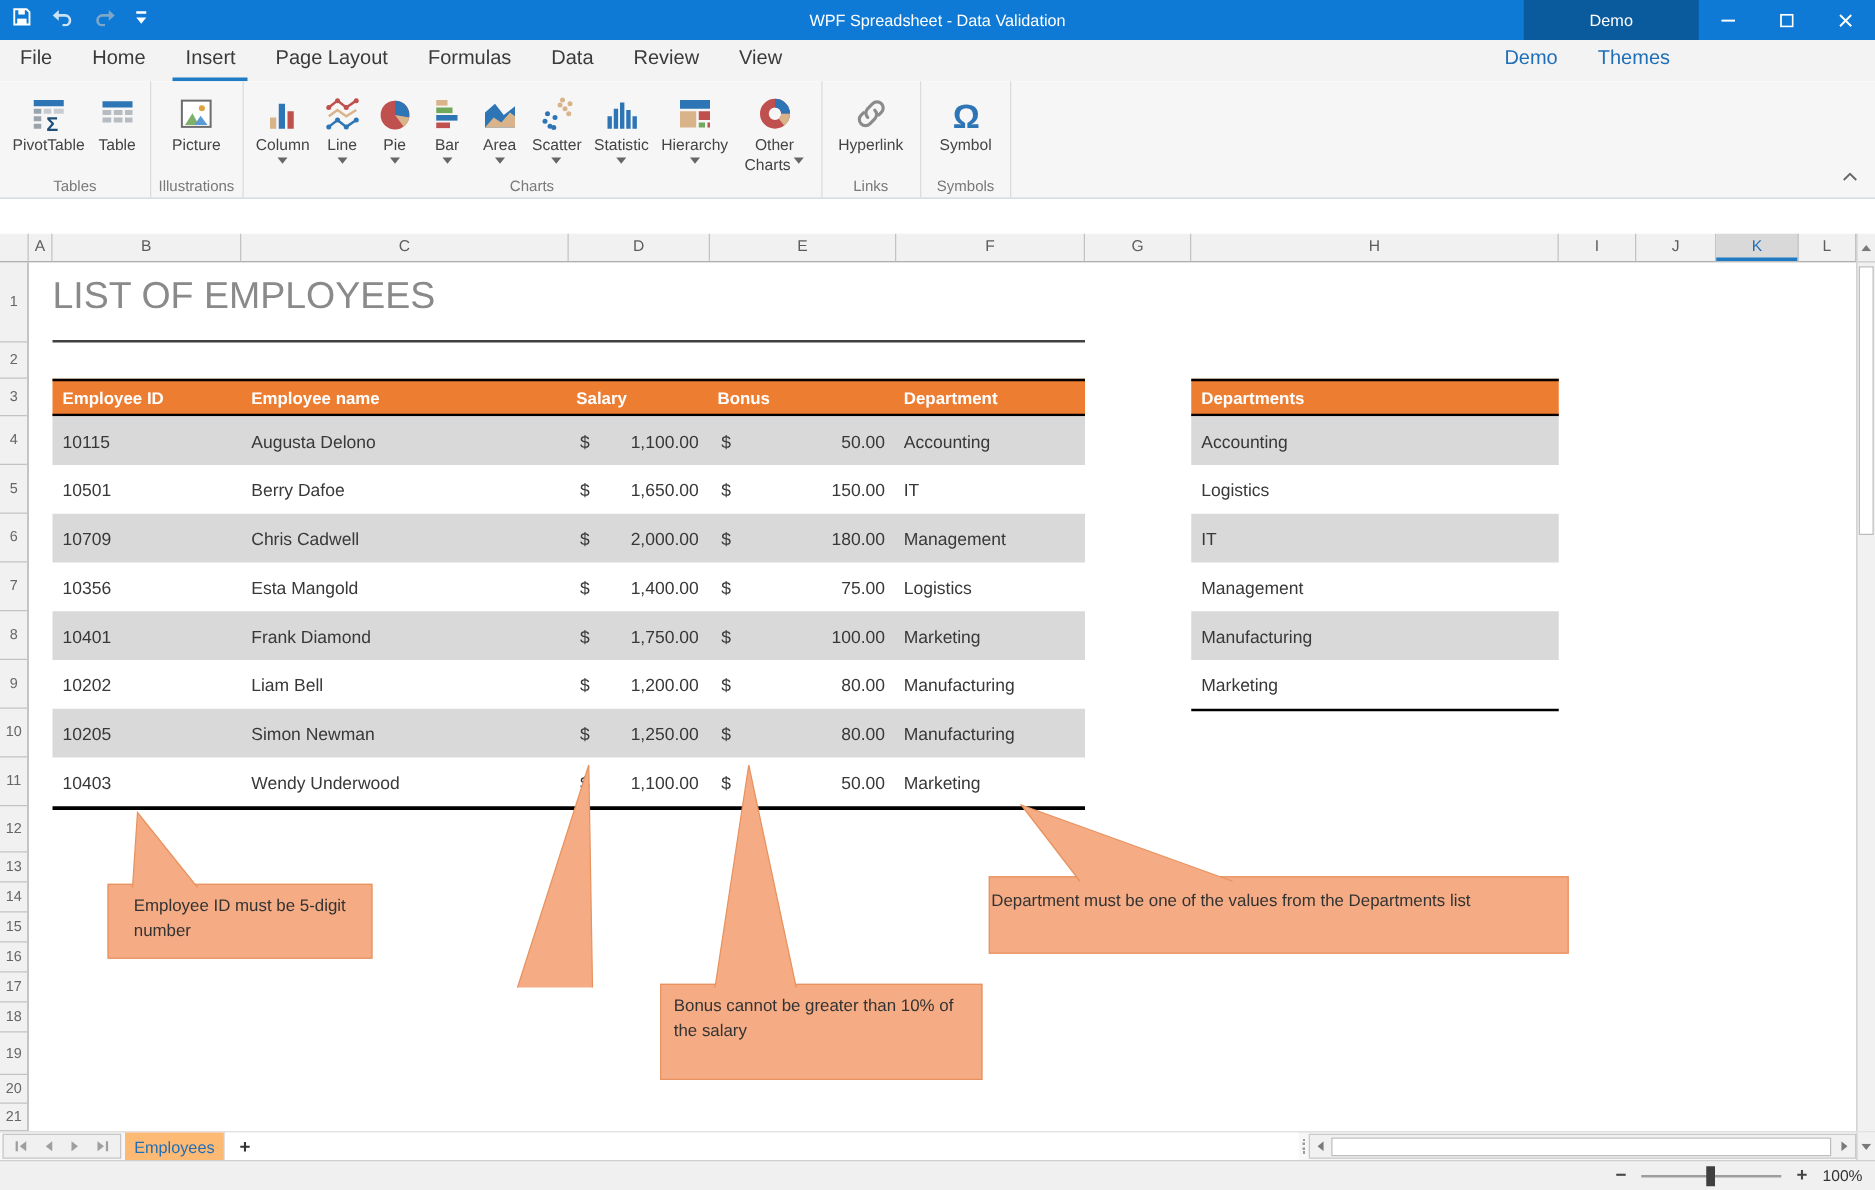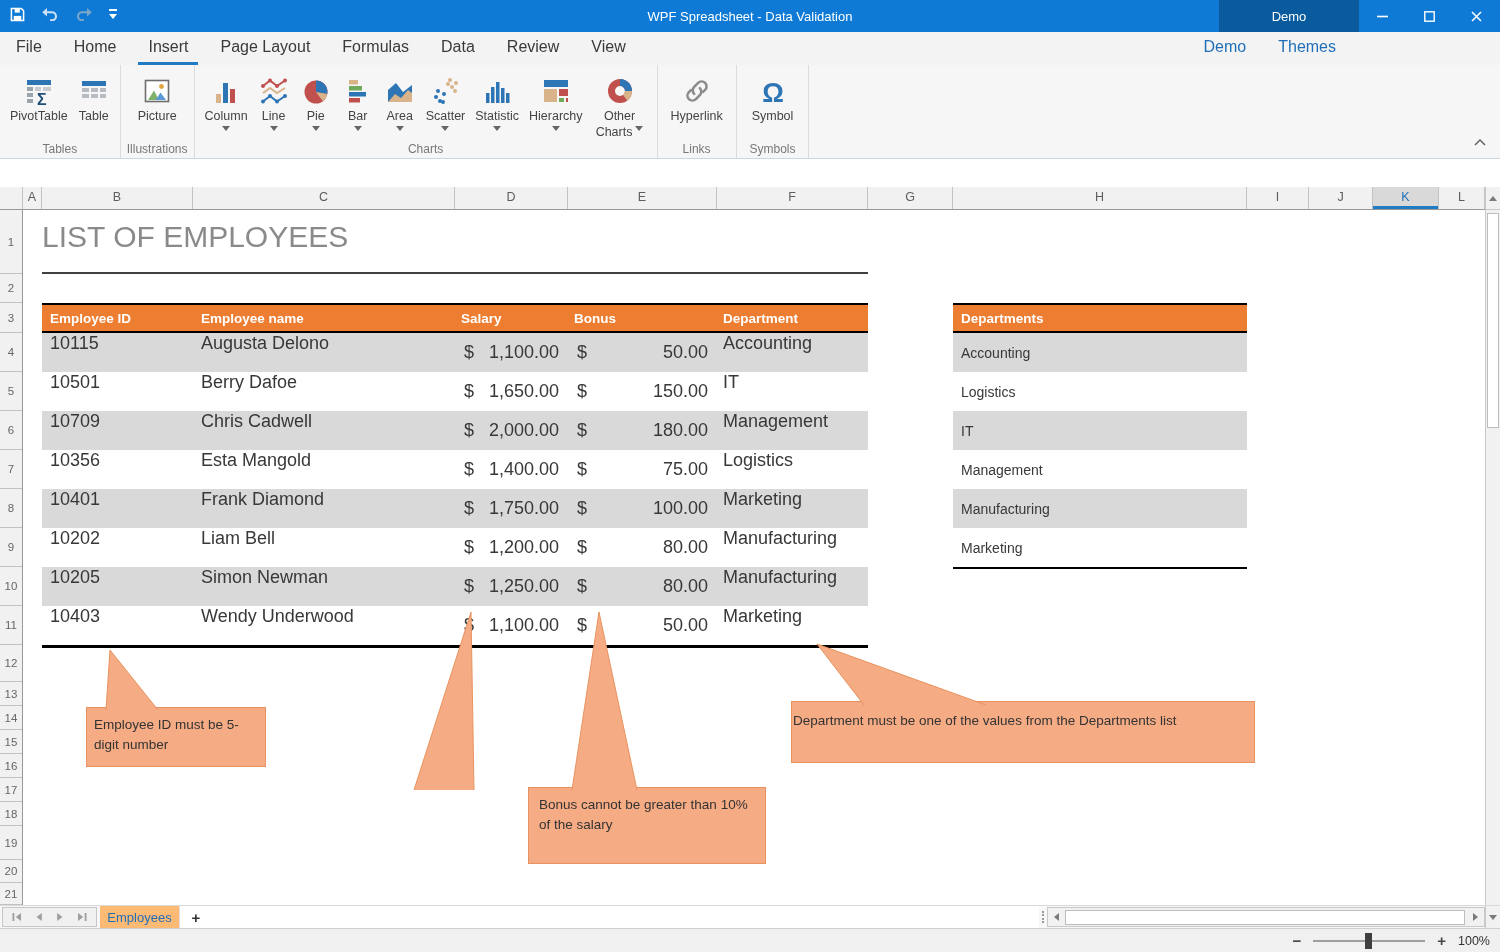--- a/index.html
+++ b/index.html
@@ -56,21 +56,21 @@
 .rh{border-bottom:1px solid #c3c3c3;font-size:11.5px;color:#666;display:flex;align-items:center;justify-content:center}
 
 .sheet{position:absolute;left:23px;top:210px;width:1462px;height:695px;background:#fff;overflow:hidden}
 .sheet-title{position:absolute;left:19px;top:10px;font-size:30px;color:#8a8a8a}
 .title-rule{position:absolute;left:19px;top:62px;width:826px;border-top:2px solid #404040}
 
 
 .etable{position:absolute;left:19px;top:93px;width:826px}
 .thead{display:flex;height:30px;background:#ed7d31;border-top:2px solid #000;border-bottom:2px solid #000;color:#fff;font-weight:bold;font-size:13.5px;align-items:center}
 .erows{border-bottom:3px solid #000}
-.erow{display:flex;height:39px;font-size:18px;color:#383838}
+.erow{display:flex;height:39px;align-items:center;font-size:14px;color:#383838}
 .erows div.erow:nth-of-type(odd){background:#d9d9d9}
 .cid{width:151px;padding-left:8px}
 .cname{width:262px;padding-left:8px}
 .cmoney{display:flex;justify-content:space-between;align-items:center;padding:0 9px}
 .csal{width:113px}
 .cbon{width:149px}
 .cdept{width:151px;padding-left:6px}
 .h-sal{width:113px;padding-left:6px}
 .h-bon{width:149px;padding-left:6px}
 .h-dept{width:151px;padding-left:6px}
@@ -558,22 +558,22 @@
       <div class="drow">Accounting</div>
           <div class="drow">Logistics</div>
           <div class="drow">IT</div>
           <div class="drow">Management</div>
           <div class="drow">Manufacturing</div>
           <div class="drow">Marketing</div>
         </div>
     </div>
   </div>
 
-  <div class="callout" style="left:86px;top:707px;width:180px;height:60px;padding:7px 7px">Employee ID must be 5-digit number</div>
-  <div class="callout" style="left:528px;top:787px;width:238px;height:77px;padding:7px 10px">Bonus cannot be greater than 10% of the salary</div>
+  <div class="callout" style="left:86px;top:707px;width:212px;height:60px;padding:7px 20px">Employee ID must be 5-digit number</div>
+  <div class="callout" style="left:528px;top:787px;width:258px;height:77px;padding:7px 10px">Bonus cannot be greater than 10% of the salary</div>
   <div class="callout" style="left:791px;top:701px;width:464px;height:62px;padding:9px 1px">Department must be one of the values from the Departments list</div>
 
   <svg class="tails">
     <polygon points="106,710 110,650 158,710" fill="#f5ab84"></polygon>
     <path d="M106 710 L110 650 L158 710" fill="none" stroke="#e8935f" stroke-width="1"></path>
     <polygon points="414,790 471,612 474,790" fill="#f5ab84"></polygon>
     <path d="M414 790 L471 612 L474 790" fill="none" stroke="#e8935f" stroke-width="1"></path>
     <polygon points="572,790 599,612 637,790" fill="#f5ab84"></polygon>
     <path d="M572 790 L599 612 L637 790" fill="none" stroke="#e8935f" stroke-width="1"></path>
     <polygon points="864,705 817,644 986,705" fill="#f5ab84"></polygon>

